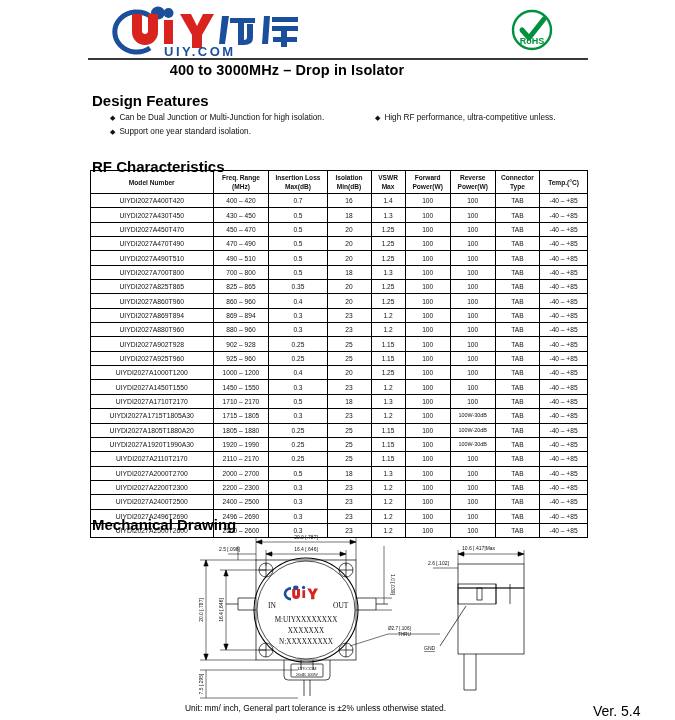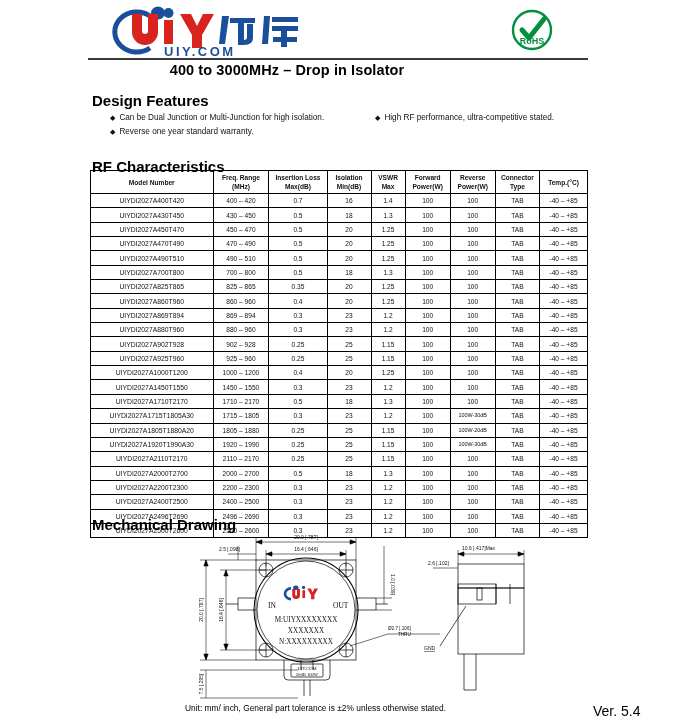--- a/index.html
+++ b/index.html
@@ -114,25 +114,25 @@
 
   <div class="sec-head" id="sec-design">Design Features</div>
 
   <div class="features">
     <div class="feat">
       <span class="dia">◆</span>
       <span>Can be Dual Junction or Multi-Junction for high isolation.</span>
     </div>
     <div class="feat">
       <span class="dia">◆</span>
-      <span>High RF performance, ultra-competitive stated.</span>
+      <span>High RF performance, ultra-competitive unless.</span>
     </div>
     <div class="feat">
       <span class="dia">◆</span>
-      <span>Reverse one year standard warranty.</span>
+      <span>Support one year standard isolation.</span>
     </div>
   </div>
 
   <div class="sec-head" id="sec-rf">RF Characteristics</div>
 
   <table class="rf-table">
     <thead>
       <tr id="thead-row">
           <th class="c0">
             <div>Model Number</div>

